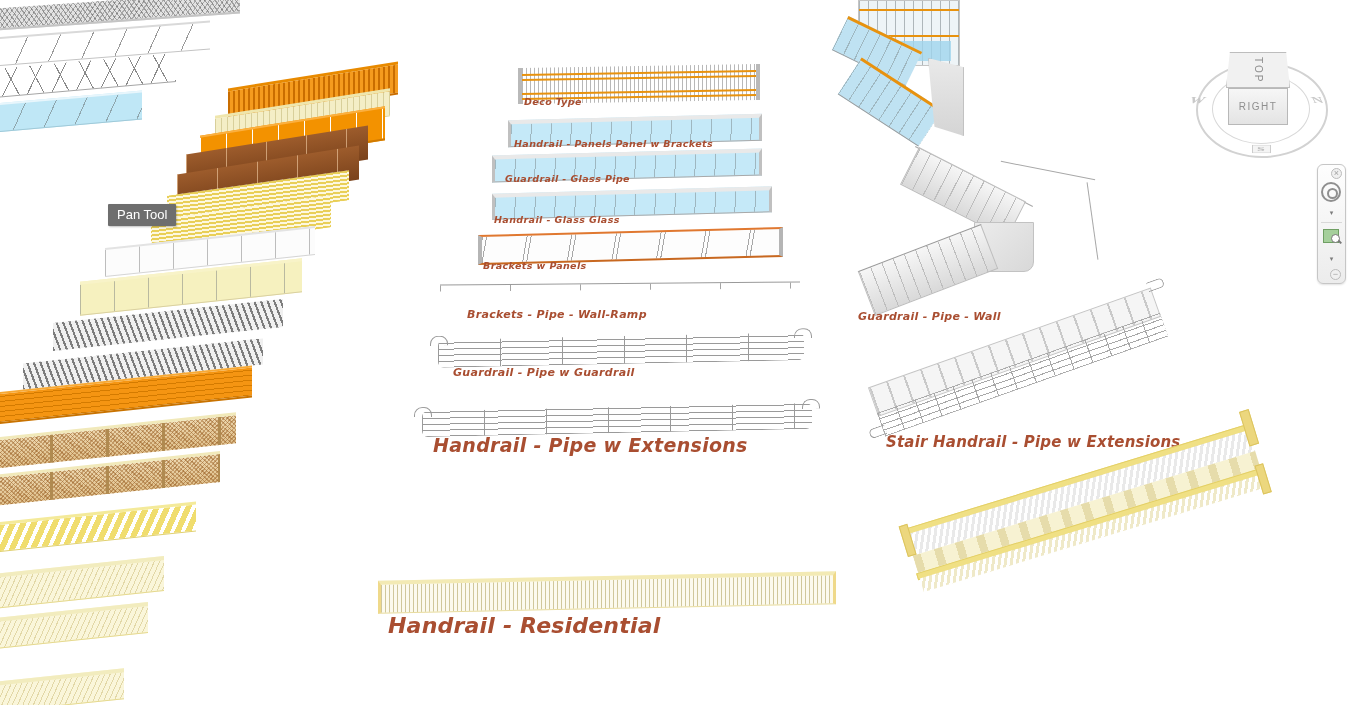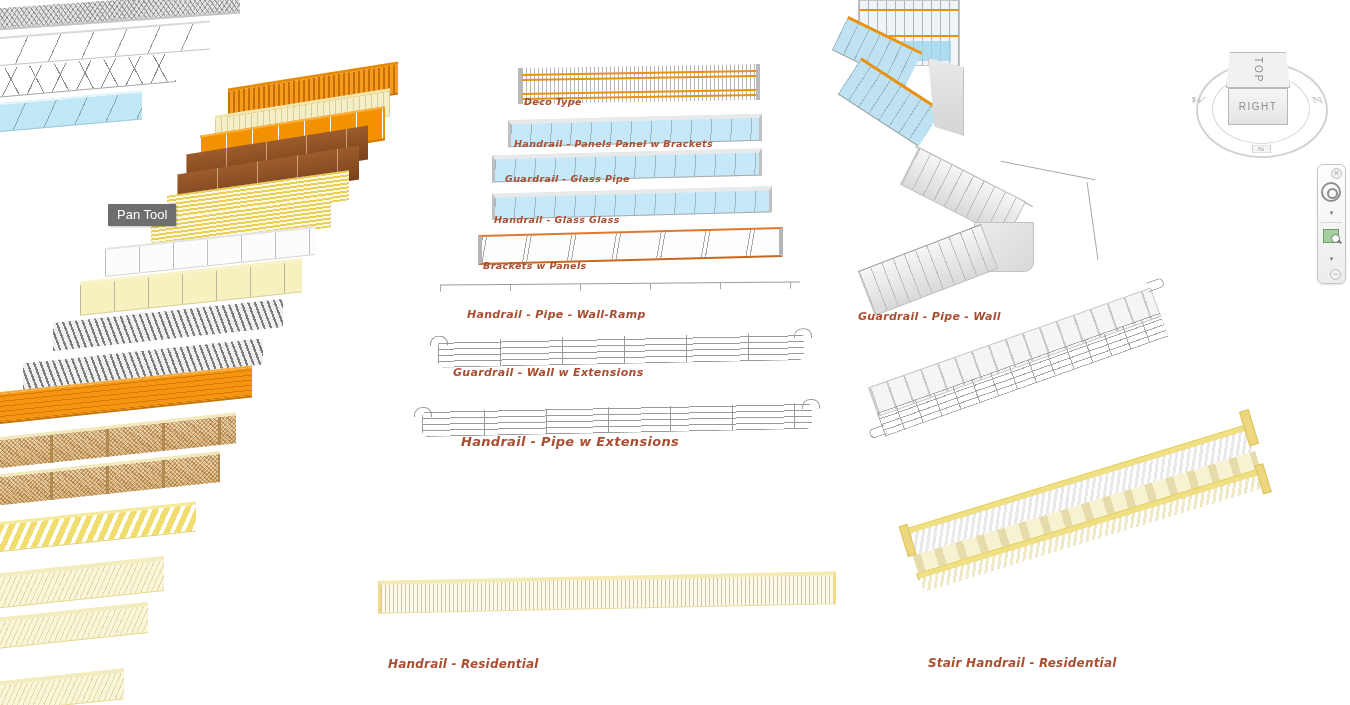--- a/index.html
+++ b/index.html
@@ -3,21 +3,21 @@
 <meta charset="utf-8">
 <style>
   html,body{margin:0;padding:0;}
   body{font-family:"Liberation Sans",sans-serif;background:#fff;}
   #stage{position:relative;width:1350px;height:705px;background:#ffffff;overflow:hidden;}
 
   .rail{position:absolute;}
   .lbl{position:absolute;color:#a94e31;font-family:"DejaVu Sans",sans-serif;font-style:italic;font-weight:bold;white-space:nowrap;}
   .lbl-s{font-size:9.5px;letter-spacing:.4px;}
   .lbl-m{font-size:11px;letter-spacing:.3px;}
-  .lbl-l{font-size:12px;letter-spacing:.2px;margin-top:44px;}
+  .lbl-l{font-size:22px;letter-spacing:.2px;}
   .lbl-xl{font-size:15px;letter-spacing:.2px;}
 
   
   .px-hatch{background-image:repeating-linear-gradient(55deg,rgba(90,90,90,.5) 0 1px,transparent 1px 4px),repeating-linear-gradient(-55deg,rgba(90,90,90,.4) 0 1px,transparent 1px 4px);background-color:#e2e2e2;border-bottom:2px solid #c4c4c4;}
   .px-whitediag{background:repeating-linear-gradient(115deg,#9a9a9a 0 1px,transparent 1px 30px) #fff;border-top:2px solid #d9d9d9;border-bottom:1px solid #c4c4c4;}
   .px-zigzag{background-image:repeating-linear-gradient(63deg,#8a8a8a 0 1px,transparent 1px 22px),repeating-linear-gradient(-63deg,#8a8a8a 0 1px,transparent 1px 22px);border-bottom:1px solid #a5a5a5;}
   .px-blue{background:repeating-linear-gradient(115deg,#8fa6ad 0 1px,transparent 1px 28px) #bfe7f6;border-top:2px solid #e8f6fc;border-bottom:1px solid #9fc9d8;}
   .px-orangeslats{background:repeating-linear-gradient(90deg,#c96d00 0 2px,#f59b1e 2px 5px);border-top:3px solid #e88a00;border-bottom:2px solid #c96d00;}
   .px-cream{background:repeating-linear-gradient(90deg,#d8cf9a 0 1px,#f4eec6 1px 6px);border-top:3px solid #efe6ad;border-bottom:1px solid #ddd29c;}
   .px-orangepanels{background:repeating-linear-gradient(90deg,#ffffff 0 1px,transparent 1px 26px) #f39200;border-top:2px solid #fbb040;border-bottom:2px solid #d07a00;}
@@ -104,27 +104,27 @@
   <div class="rail m-glass" style="left:492px;top:152px;width:264px;height:22px;transform:skewY(-1.5deg);"></div>
   <div class="lbl lbl-s" style="left:505px;top:173px;">Guardrail - Glass Pipe</div>
 
   <div class="rail m-glass" style="left:492px;top:190px;width:274px;height:21px;transform:skewY(-1.5deg);"></div>
   <div class="lbl lbl-s" style="left:494px;top:214px;">Handrail - Glass Glass</div>
 
   <div class="rail m-panels" style="left:478px;top:231px;width:297px;height:26px;transform:skewY(-1.5deg);"></div>
   <div class="lbl lbl-s" style="left:483px;top:260px;">Brackets w Panels</div>
 
   <div class="rail m-thinpipe" style="left:440px;top:283px;width:360px;height:6px;transform:skewY(-0.5deg);"></div>
-  <div class="lbl lbl-m" style="left:467px;top:308px;">Handrail - Pipe - Wall-Ramp</div>
+  <div class="lbl lbl-m" style="left:467px;top:308px;">Brackets - Pipe - Wall-Ramp</div>
 
   <div class="rail m-pipes" style="left:438px;top:336px;width:366px;height:28px;transform:skewY(-1.2deg);"></div>
-  <div class="lbl lbl-m" style="left:453px;top:366px;">Guardrail - Wall w Extensions</div>
+  <div class="lbl lbl-m" style="left:453px;top:366px;">Guardrail - Pipe w Guardrail</div>
 
   <div class="rail m-pipes" style="left:422px;top:407px;width:390px;height:26px;transform:skewY(-1.2deg);"></div>
-  <div class="lbl lbl-m" style="left:433px;top:434px;font-size:13px;margin-left:28px;">Handrail - Pipe w Extensions</div>
+  <div class="lbl lbl-m" style="left:433px;top:434px;font-size:19px;">Handrail - Pipe w Extensions</div>
 
   <div class="rail m-resrail" style="left:378px;top:576px;width:452px;height:28px;transform:skewY(-1.2deg);"></div>
   <div class="lbl lbl-l" style="left:388px;top:613px;">Handrail - Residential</div>
 
   <div class="rail" style="left:858px;top:0;width:100px;height:64px;background:repeating-linear-gradient(90deg,#aeb6ba 0 1px,transparent 1px 9px) #eef4f7;border:1px solid #c4c4c4;">
     <div style="position:absolute;left:0;right:0;top:8px;height:2px;background:#e8920e;"></div>
     <div style="position:absolute;left:0;right:0;top:34px;height:2px;background:#e8920e;"></div>
     <div style="position:absolute;left:10px;right:8px;top:40px;height:20px;background:#9fd4ec;opacity:.8;"></div>
   </div>
   <div class="rail st-glass" style="left:836px;top:32px;width:82px;height:34px;transform:rotate(26deg);"></div>
@@ -138,32 +138,32 @@
   <div class="rail" style="left:974px;top:222px;width:58px;height:48px;background:linear-gradient(135deg,#ececec,#d8d8d8);border:1px solid #c2c2c2;border-radius:0 0 10px 0;"></div>
   <div class="rail st-steps" style="left:862px;top:246px;width:130px;height:46px;transform:rotate(-21deg);border:1px solid #bdbdbd;border-top:1px solid #9a9a9a;"></div>
   <div class="lbl lbl-m" style="left:858px;top:310px;">Guardrail - Pipe - Wall</div>
 
   <div class="rail" style="left:868px;top:336px;width:300px;height:52px;transform:rotate(-19.5deg);">
     <div style="position:absolute;left:0;right:0;top:0;height:55%;background:repeating-linear-gradient(90deg,#c9c9c9 0 2px,#f5f5f5 2px 18px);border:1px solid #c5c5c5;"></div>
     <div style="position:absolute;left:0;right:0;bottom:0;height:48%;background-image:repeating-linear-gradient(0deg,#a8a8a8 0 1px,transparent 1px 6px),repeating-linear-gradient(90deg,#a8a8a8 0 1px,transparent 1px 20px);"></div>
     <div style="position:absolute;left:-14px;bottom:2px;width:16px;height:8px;border:1px solid #9a9a9a;border-right:none;border-radius:8px 0 0 8px;"></div>
     <div style="position:absolute;right:-14px;top:-6px;width:16px;height:8px;border:1px solid #9a9a9a;border-left:none;border-radius:0 8px 8px 0;"></div>
   </div>
+  <div class="lbl lbl-xl" style="left:886px;top:433px;">Stair Handrail - Pipe w Extensions</div>
 
   <div class="rail" style="left:905px;top:475px;width:362px;height:70px;transform:rotate(-17deg);">
     <div style="position:absolute;left:0;right:0;top:0;height:5px;background:#f0e084;border:1px solid #e3cf66;"></div>
     <div style="position:absolute;left:2px;right:2px;top:6px;height:22px;background:repeating-linear-gradient(115deg,#ffffff 0 3px,#e9e9e9 3px 6px);"></div>
     <div style="position:absolute;left:2px;right:2px;top:28px;height:18px;background:repeating-linear-gradient(90deg,#e6dcab 0 8px,#f7f2d2 8px 22px);"></div>
     <div style="position:absolute;left:0;right:0;top:46px;height:5px;background:#f0e084;border:1px solid #e3cf66;"></div>
     <div style="position:absolute;left:2px;right:2px;top:52px;height:14px;background:repeating-linear-gradient(115deg,#ffffff 0 3px,#efe9c8 3px 6px);"></div>
     <div style="position:absolute;left:-3px;top:-4px;width:7px;height:30px;background:#ecd77e;border:1px solid #dcc45e;"></div>
     <div style="position:absolute;right:-4px;top:-14px;width:8px;height:34px;background:#ecd77e;border:1px solid #dcc45e;"></div>
     <div style="position:absolute;right:-2px;bottom:-2px;width:7px;height:28px;background:#ecd77e;border:1px solid #dcc45e;"></div>
   </div>
-  <div class="lbl lbl-l" style="left:928px;top:612px;">Stair Handrail - Residential</div>
 
   <div style="position:absolute;left:1190px;top:48px;width:145px;height:120px;">
     <div class="vc-ellipse" style="left:6px;top:14px;width:128px;height:92px;border:2px solid #d2d2d2;"></div>
     <div class="vc-ellipse" style="left:22px;top:26px;width:96px;height:68px;border:1px solid #d8d8d8;"></div>
     <div class="vc-compass" style="left:0px;top:44px;font-size:15px;transform:skewX(-28deg) scaleY(.6);">W</div>
     <div class="vc-compass" style="left:122px;top:44px;font-size:15px;transform:skewX(28deg) scaleY(.6);">N</div>
     <div class="vc-compass" style="left:62px;top:92px;font-size:14px;transform:scaleY(.45);letter-spacing:1px;border:1px solid #cccccc;padding:0 4px;background:#f4f4f4;color:#bbbbbb;">S</div>
     <div class="vc-face" style="left:36px;top:4px;width:64px;height:36px;background:#f1f1f1;border:1px solid #bdbdbd;clip-path:polygon(6% 0,94% 0,100% 100%,0 100%);writing-mode:vertical-rl;font-size:10px;letter-spacing:2px;">TOP</div>
     <div class="vc-face" style="left:38px;top:40px;width:60px;height:37px;background:linear-gradient(#f6f6f6,#e4e4e4);border:1px solid #b8b8b8;font-size:10px;letter-spacing:1.5px;">RIGHT</div>
   </div>

